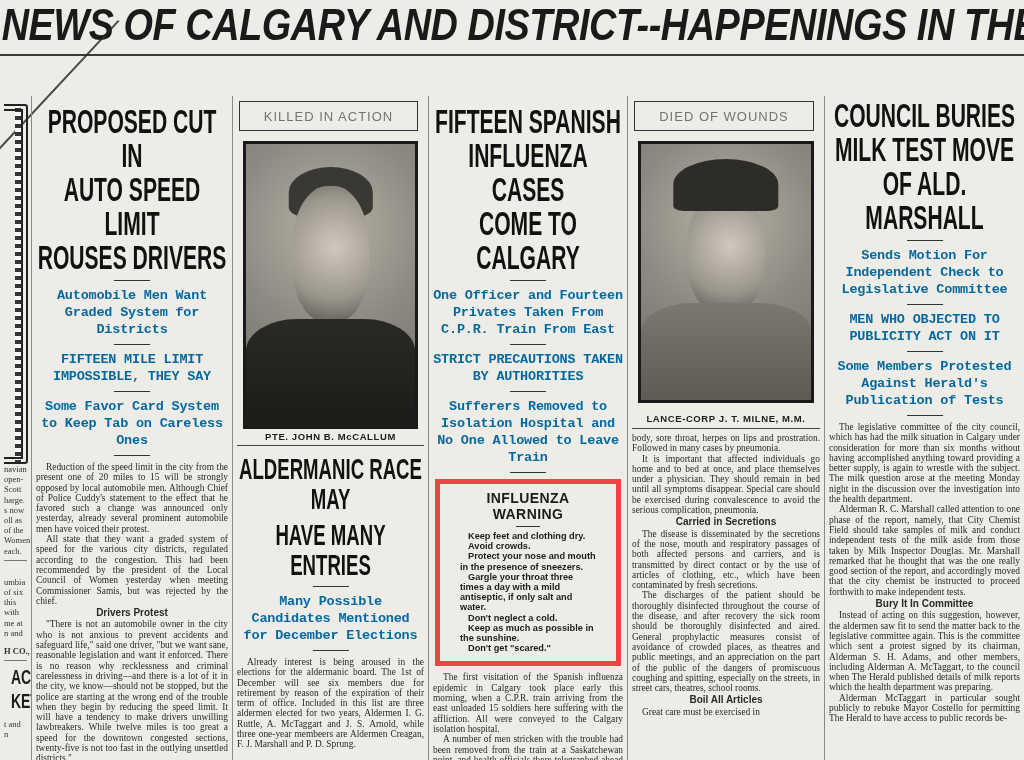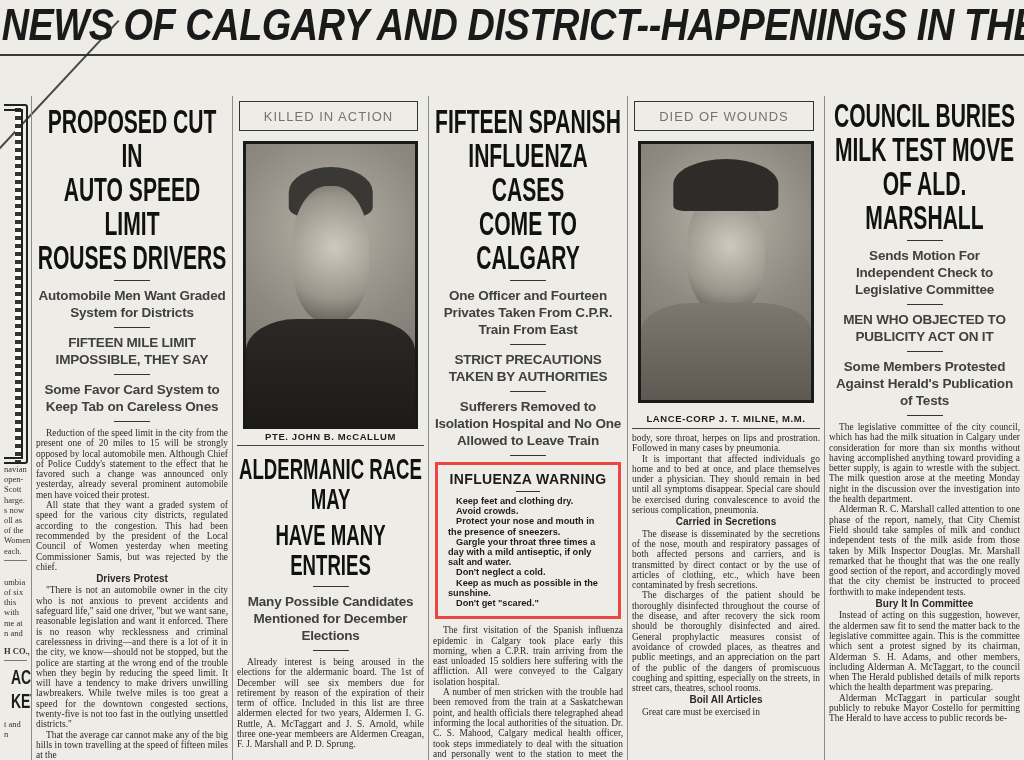--- a/index.html
+++ b/index.html
@@ -51,22 +51,22 @@
   .edge-big { font-family: "Liberation Sans", sans-serif; font-weight: bold; font-size: 20px; line-height: 24px; transform: scaleX(0.7); transform-origin: right; text-align: right; }
   .edge-rule { border-top: 1px solid #777; margin: 4px 0; }
 
   .headline {
     font-family: "Liberation Sans", sans-serif; font-weight: bold;
     text-align: center; color: #111; line-height: 1.0;
     transform: scaleX(0.62); transform-origin: center top;
     margin: 0 -60px; font-size: 34px;
   }
   .deck {
-    font-family: Liberation Sans, sans-serif; font-weight: bold;
-    text-align: center; font-size: 13.5px; line-height: 17px; color: #404040;
+    font-family: Liberation Mono, monospace; font-weight: bold;
+    text-align: center; font-size: 13.5px; line-height: 17px; color: #0369a1;
     letter-spacing: -0.2px;
   }
   .caps { font-size: 13.5px; }
   .rule { width: 36px; border-top: 1.5px solid #333; margin: 6px auto 6px; }
   .body {
     font-size: 9.4px; line-height: 10.3px; text-align: justify; color: #2a2a2a;
     hyphens: auto;
   }
   .body p { text-indent: 10px; }
   .subhead {
@@ -101,21 +101,21 @@
     position: absolute; left: 0; right: 0; bottom: 0; height: 38%;
     background: linear-gradient(#2b2926, #1d1b19); border-radius: 30% 30% 0 0;
   }
   .photo.light .uniform { background: linear-gradient(#7c786f, #5e5a53); }
   .caption {
     font-family: "Liberation Sans", sans-serif; font-weight: bold; font-size: 9.5px;
     text-align: center; letter-spacing: 0.6px; margin-top: 2px;
     border-bottom: 1px solid #444; padding-bottom: 3px;
   }
   .warning {
-    border: 3px solid #ef4444; margin: 4px 2px 6px; padding: 6px 10px 8px;
+    border: 5px solid #ef4444; margin: 4px 2px 6px; padding: 6px 20px 8px;
   }
   .warning h3 {
     font-family: "Liberation Sans", sans-serif; font-size: 14px; text-align: center;
     letter-spacing: 0.4px;
   }
   .warning .rule { width: 24px; border-top-width: 1px; margin: 4px auto; }
   .warning .w-item {
     font-family: "Liberation Sans", sans-serif; font-weight: bold;
     font-size: 9.2px; line-height: 10.2px; text-indent: 8px;
   }

